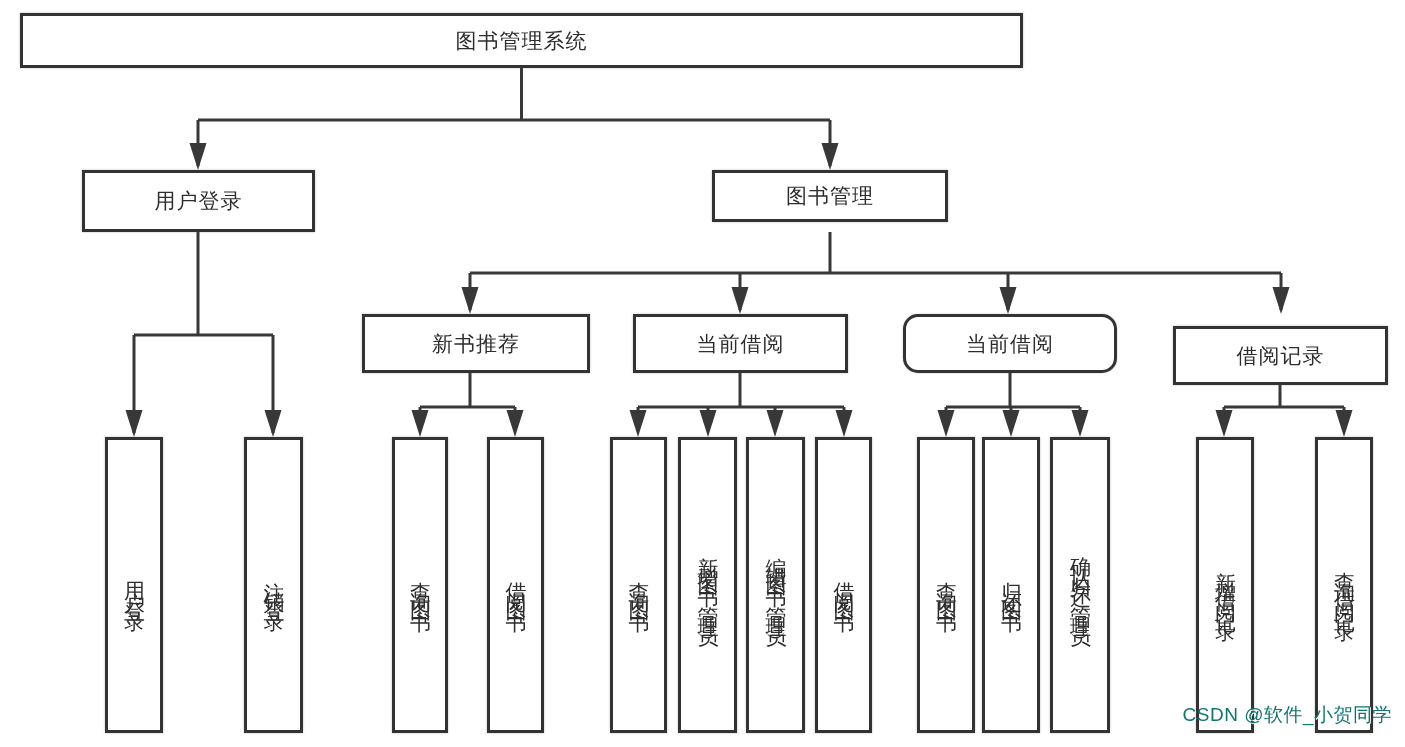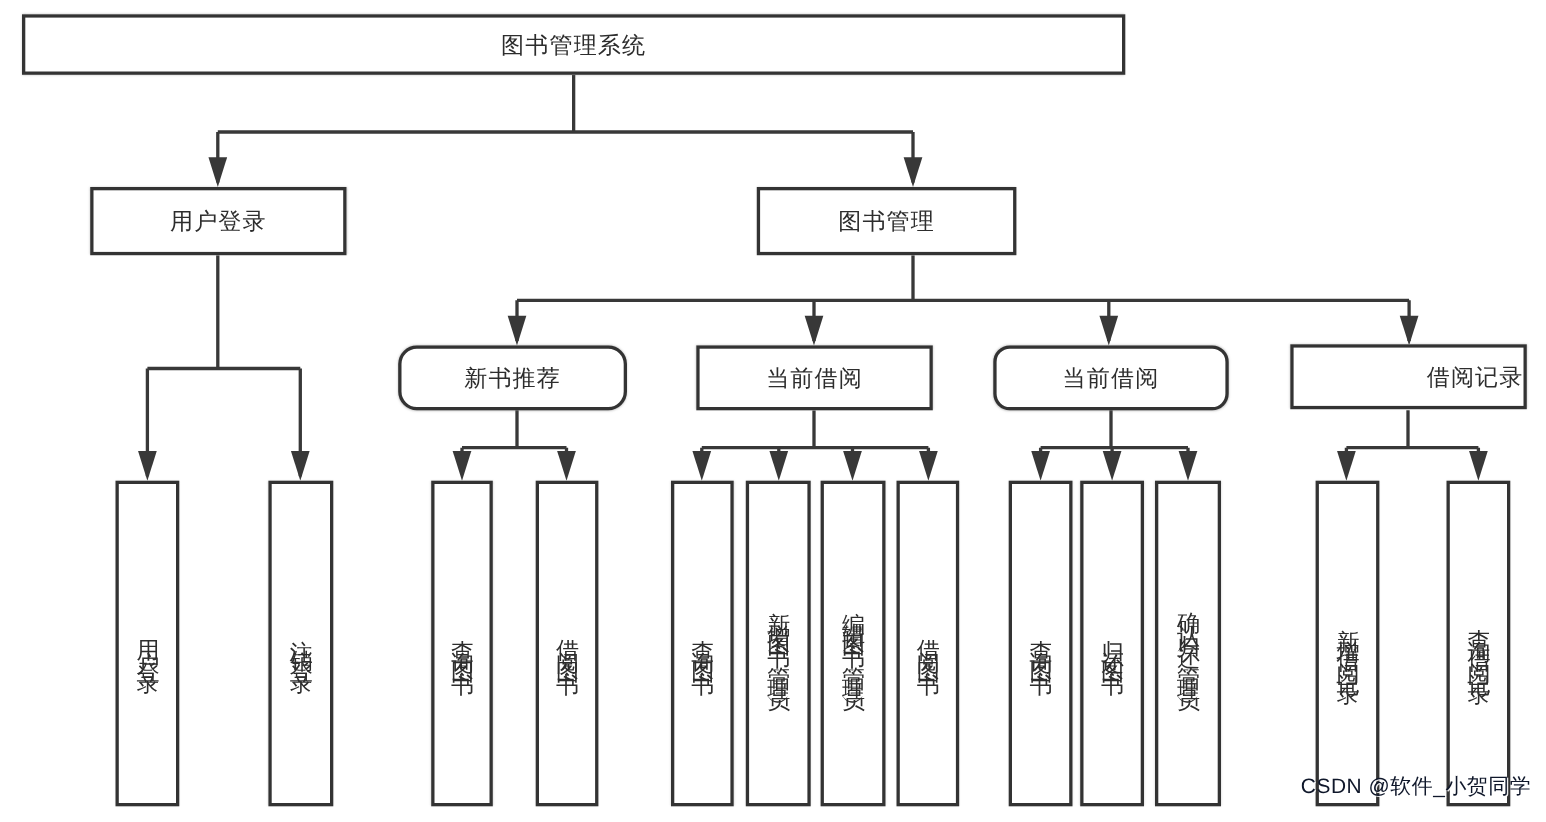--- a/index.html
+++ b/index.html
@@ -36,47 +36,47 @@
     text-orientation: mixed;
     font-size: 21px;
     letter-spacing: 10px;
     line-height: 1;
     white-space: nowrap;
   }
   
   .n-root   { left: 20px;   top: 13px;  width: 1003px; height: 55px; }
   
   .n-login  { left: 82px;   top: 170px; width: 233px;  height: 62px; }
-  .n-mgmt   { left: 688px;  top: 170px; width: 236px;  height: 62px; }
+  .n-mgmt   { left: 712px;  top: 170px; width: 236px;  height: 52px; }
   
-  .n-rec    { left: 362px;  top: 314px; width: 208px;  height: 59px; border-radius: 17px; }
+  .n-rec    { left: 362px;  top: 314px; width: 228px;  height: 59px; }
   .n-borrow { left: 633px;  top: 314px; width: 215px;  height: 59px; }
   .n-cur    { left: 903px;  top: 314px; width: 214px;  height: 59px; border-radius: 15px; }
-  .n-recs   { left: 1173px; top: 313px; width: 215px;  height: 59px; justify-content: flex-end; }
+  .n-recs   { left: 1173px; top: 326px; width: 215px;  height: 59px; }
   
   .l-a1 { left: 105px;  width: 58px; }
   .l-a2 { left: 244px;  width: 59px; }
   .l-b1 { left: 392px;  width: 56px; }
   .l-b2 { left: 487px;  width: 57px; }
   .l-c1 { left: 610px;  width: 57px; }
   .l-c2 { left: 678px;  width: 59px; }
   .l-c3 { left: 746px;  width: 59px; }
   .l-c4 { left: 815px;  width: 57px; }
   .l-d1 { left: 917px;  width: 58px; }
   .l-d2 { left: 982px;  width: 58px; }
   .l-d3 { left: 1050px; width: 60px; }
   .l-e1 { left: 1196px; width: 58px; }
   .l-e2 { left: 1315px; width: 58px; }
   #watermark {
     position: absolute;
     right: 13px;
     top: 702px;
     z-index: 3;
     font-size: 19px;
-    color: #0f172a;
+    color: #0f766e;
     letter-spacing: 0.5px;
     text-shadow: 1px 1px 0 rgba(255,255,255,0.9);
     white-space: nowrap;
   }
 </style>
 </head>
 <body>
 
 <div id="canvas">
 

